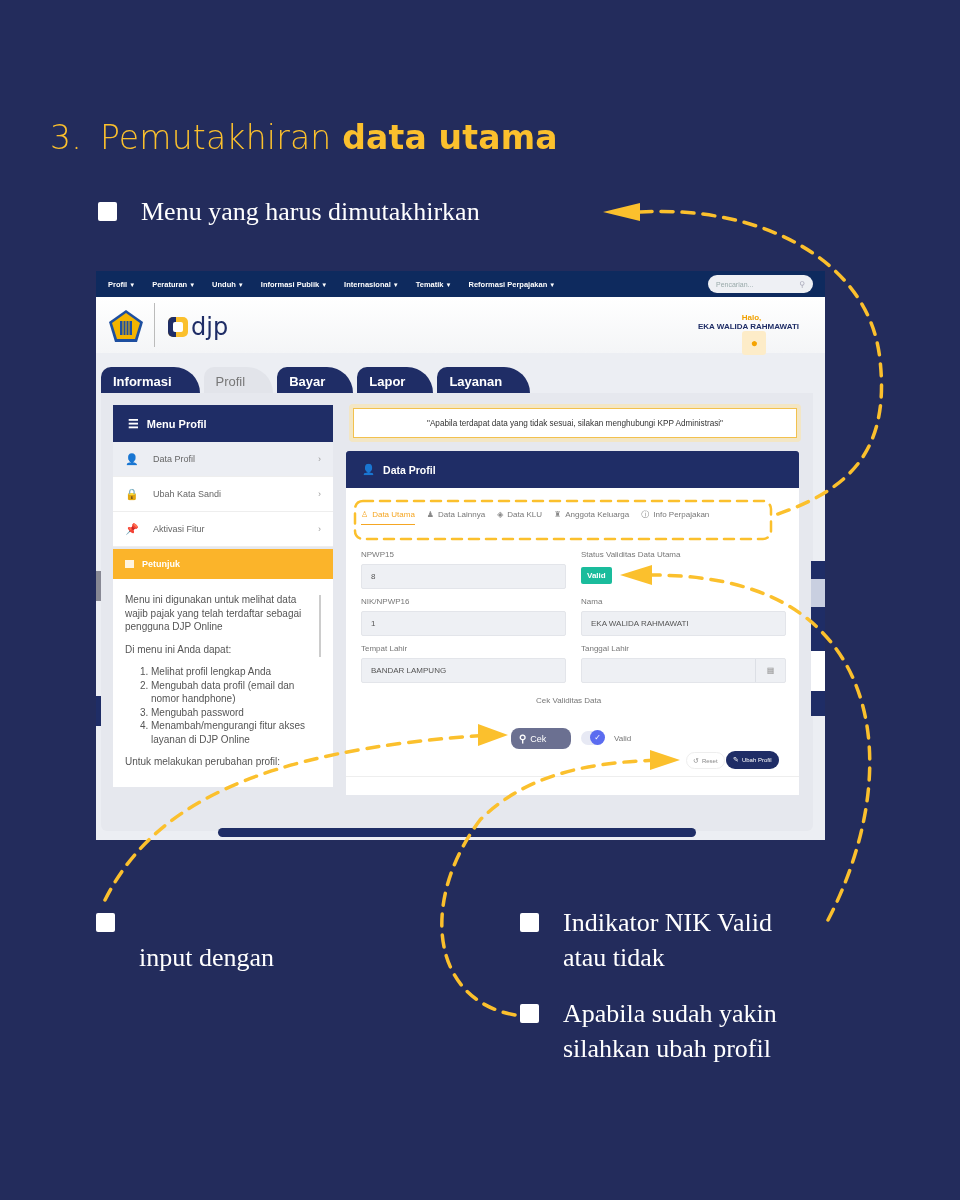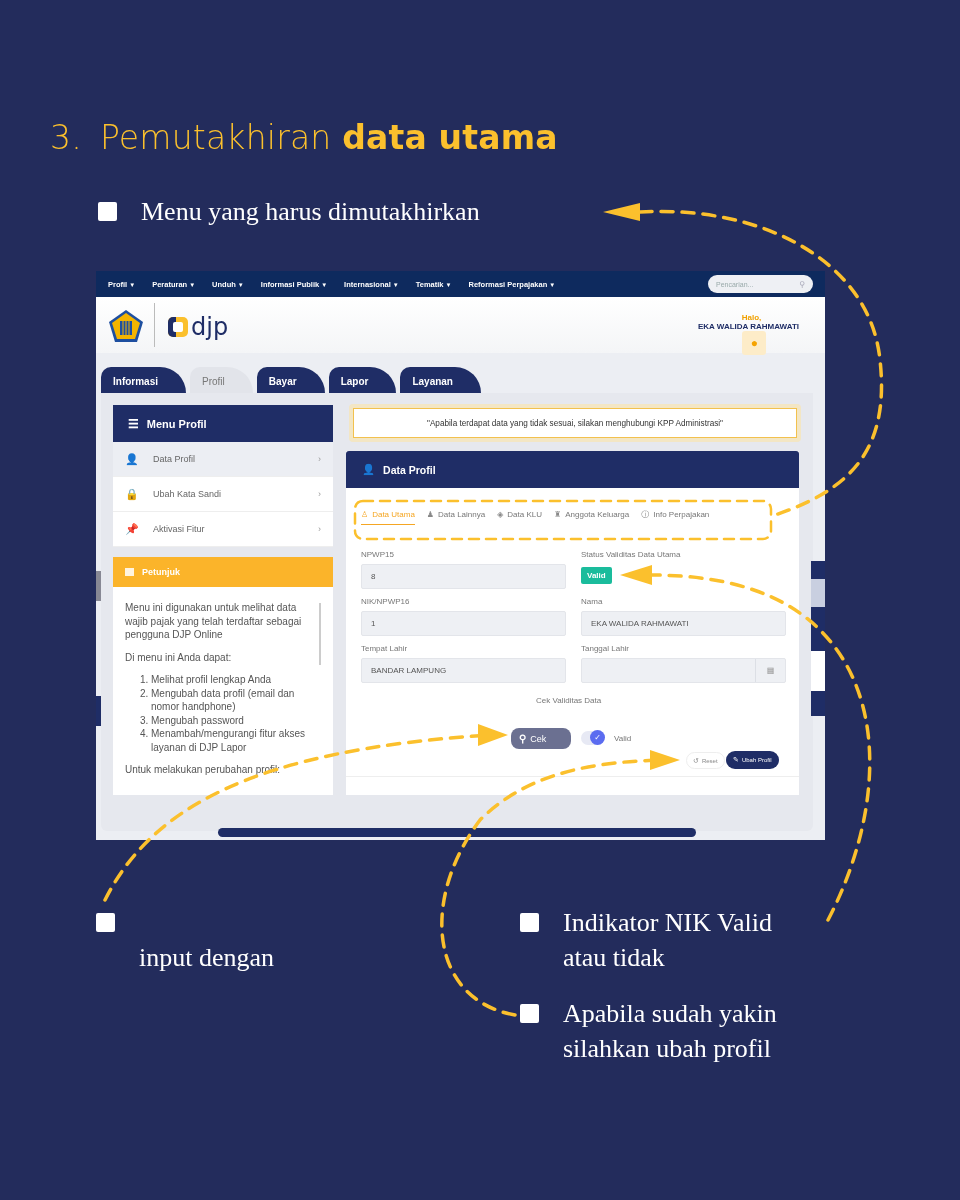--- a/index.html
+++ b/index.html
@@ -82,21 +82,21 @@
   .greet .halo { color: #f0a000; margin-right: 6px; }
   .greet .name { color: #1f2d66; margin-right: 12px; }
   .avatar {
     width: 24px; height: 24px; background: #fdecc8; border-radius: 3px;
     display: flex; align-items: center; justify-content: center; color: #f5a300; font-size: 12px;
   }
 
   .tabs { position: absolute; left: 5px; top: 96px; display: flex; }
   .tab {
     height: 28px; padding: 0 28px 0 12px; margin-right: 4px;
-    background: #1f2d66; color: #fff; font-weight: bold; font-size: 10px;
+    background: #1f2d66; color: #fff; font-weight: bold; font-size: 13px;
     display: flex; align-items: center; border-radius: 10px 26px 0 0;
   }
   .tab.active { background: #e2e4ea; color: #777; font-weight: normal; }
 
   .content {
     position: absolute; left: 5px; top: 122px; width: 712px; height: 438px;
     background: #e6e8ee; border-radius: 0 0 6px 6px;
   }
 
   .sidebar {
@@ -109,21 +109,21 @@
   .side-head .ham { margin-right: 8px; font-size: 12px; }
   .side-item {
     height: 35px; background: #fff; display: flex; align-items: center;
     padding: 0 12px; font-size: 9px; color: #666; border-bottom: 1px solid #eee;
   }
   .side-item.active { background: #eceef3; }
   .side-item .ic { width: 22px; color: #3d5afe; font-size: 11px; }
   .side-item .lbl { flex: 1; padding-left: 6px; }
   .side-item .chev { color: #999; font-size: 9px; }
 
-  .petunjuk { margin-top: 10px; background: #fff; }
+  .petunjuk { margin-top: 2px; background: #fff; }
   .pet-head {
     height: 30px; background: #fbb42a; color: #fff; font-size: 9px; font-weight: bold;
     display: flex; align-items: center; padding-left: 12px;
   }
   .pet-head .book { width: 9px; height: 8px; background: #fff; margin-right: 8px; opacity: .85; }
   .pet-body { padding: 14px 12px 10px 12px; font-size: 10px; color: #555; line-height: 13.5px; height: 208px; position: relative; }
   .pet-body p { margin-bottom: 9px; }
   .pet-body ol { padding-left: 26px; margin-bottom: 9px; }
   .pet-scroll { position: absolute; right: 12px; top: 16px; width: 2px; height: 62px; background: #ccc; }
 
@@ -301,21 +301,21 @@
           <span class="book"></span>
           <span>Petunjuk</span>
         </div>
         <div class="pet-body">
           <p>Menu ini digunakan untuk melihat data wajib pajak yang telah terdaftar sebagai pengguna DJP Online</p>
           <p>Di menu ini Anda dapat:</p>
           <ol>
             <li>Melihat profil lengkap Anda</li>
             <li>Mengubah data profil (email dan nomor handphone)</li>
             <li>Mengubah password</li>
-            <li>Menambah/mengurangi fitur akses layanan di DJP Lapor</li>
+            <li>Menambah/mengurangi fitur akses layanan di DJP Online</li>
           </ol>
           <p>Untuk melakukan perubahan profil:</p>
           <div class="pet-scroll"></div>
         </div>
       </div>
     </div>
 
     <div class="notice">
       <div class="in">"Apabila terdapat data yang tidak sesuai, silakan menghubungi KPP Administrasi"</div>
     </div>

